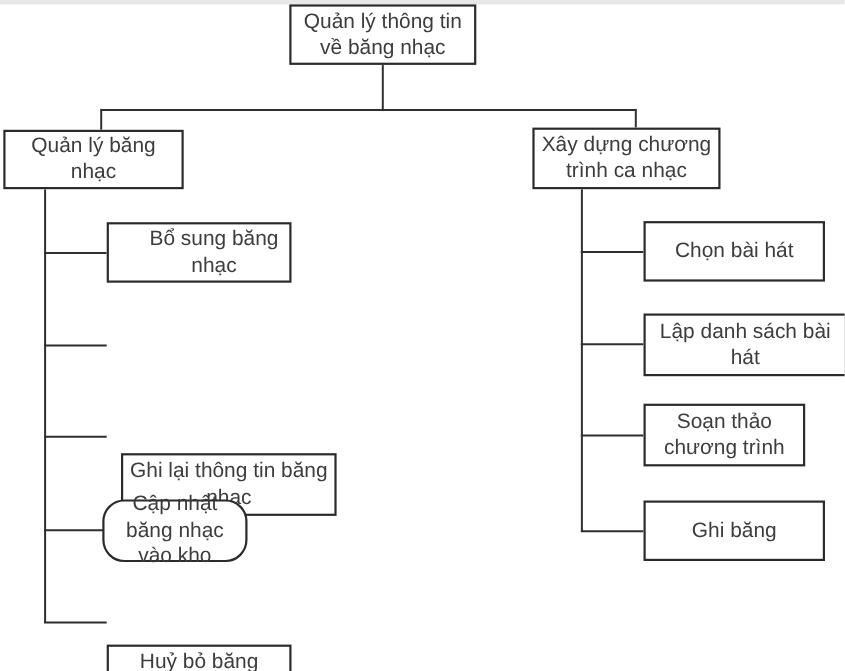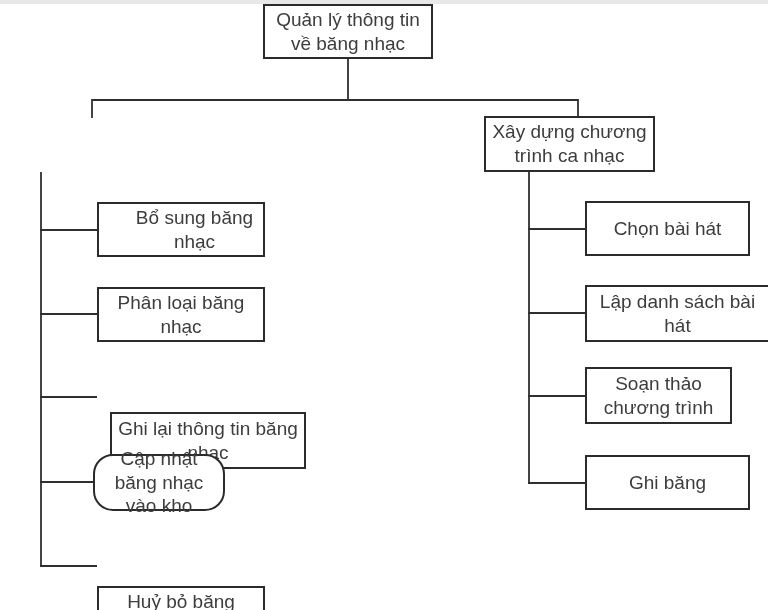--- a/index.html
+++ b/index.html
@@ -86,24 +86,24 @@
       <line x1="529" y1="172" x2="529" y2="483"></line>
       <line x1="528" y1="229" x2="585" y2="229"></line>
       <line x1="528" y1="313" x2="585" y2="313"></line>
       <line x1="528" y1="396" x2="585" y2="396"></line>
       <line x1="528" y1="483" x2="585" y2="483"></line>
     </g>
   </svg>
 
   <div class="node n-root">Quản lý thông tin về băng nhạc</div>
 
+  <div class="node n-bL">Quản lý băng nhạc</div>
   <div class="node n-bR">Xây dựng chương trình ca nhạc</div>
 
   <div class="node n-l1">Bổ sung băng nhạc</div>
-  <div class="node n-l2">Phân loại băng nhạc</div>
   <div class="node n-l3">Ghi lại thông tin băng nhạc</div>
   <div class="node n-l4">Cập nhật băng nhạc vào kho</div>
   <div class="node n-l5">Huỷ bỏ băng nhạc cũ</div>
 
   <div class="node n-r1">Chọn bài hát</div>
   <div class="node n-r2">Lập danh sách bài hát</div>
   <div class="node n-r3">Soạn thảo chương trình</div>
   <div class="node n-r4">Ghi băng</div>
 
 </div>

